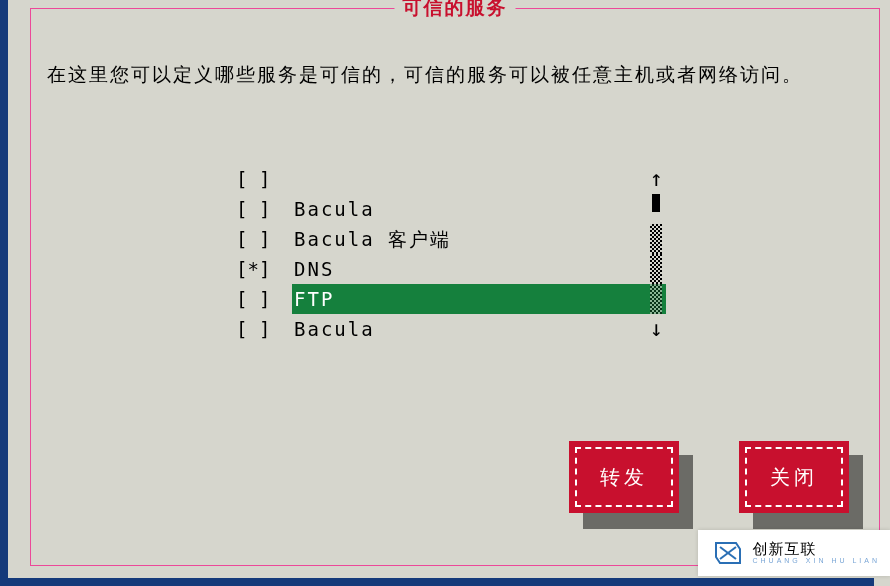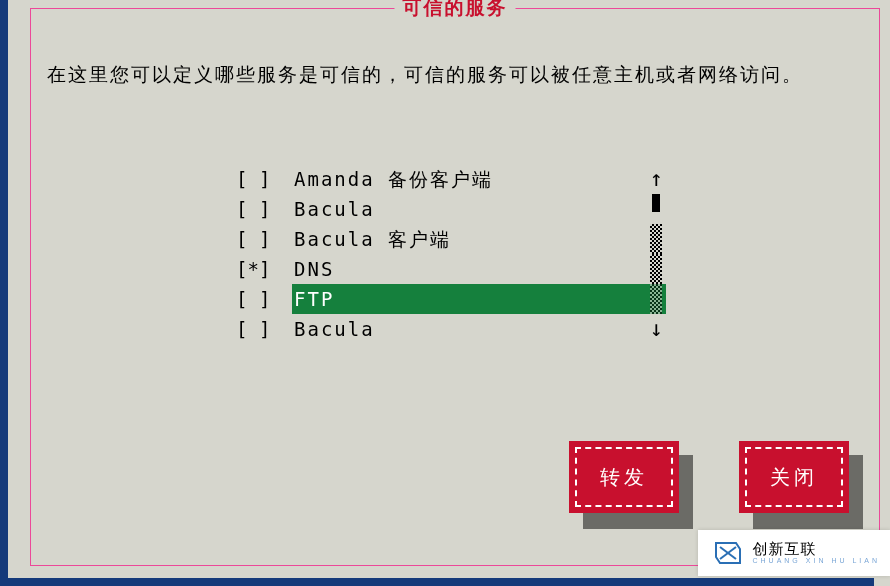--- a/index.html
+++ b/index.html
@@ -188,21 +188,20 @@
 <body>
 
 <div class="outer">
   <div class="dialog">
     <div class="title">可信的服务</div>
     <div class="desc">在这里您可以定义哪些服务是可信的，可信的服务可以被任意主机或者网络访问。</div>
 
     <div class="list">
       <div class="row">
         <span class="chk">[ ]</span>
-        <span class="lbl">Amanda 备份客户端</span>
       </div>
       <div class="row">
         <span class="chk">[ ]</span>
         <span class="lbl">Bacula</span>
       </div>
       <div class="row">
         <span class="chk">[ ]</span>
         <span class="lbl">Bacula 客户端</span>
       </div>
       <div class="row">

